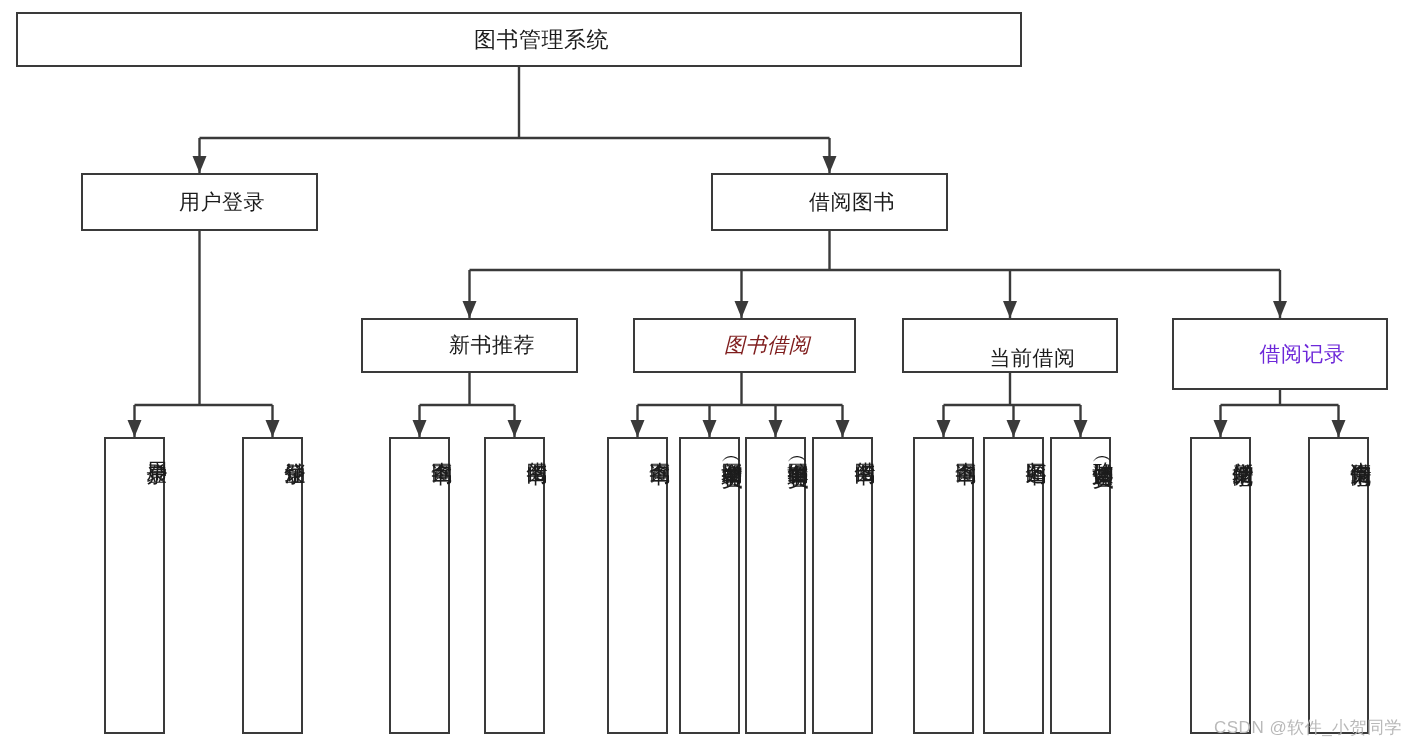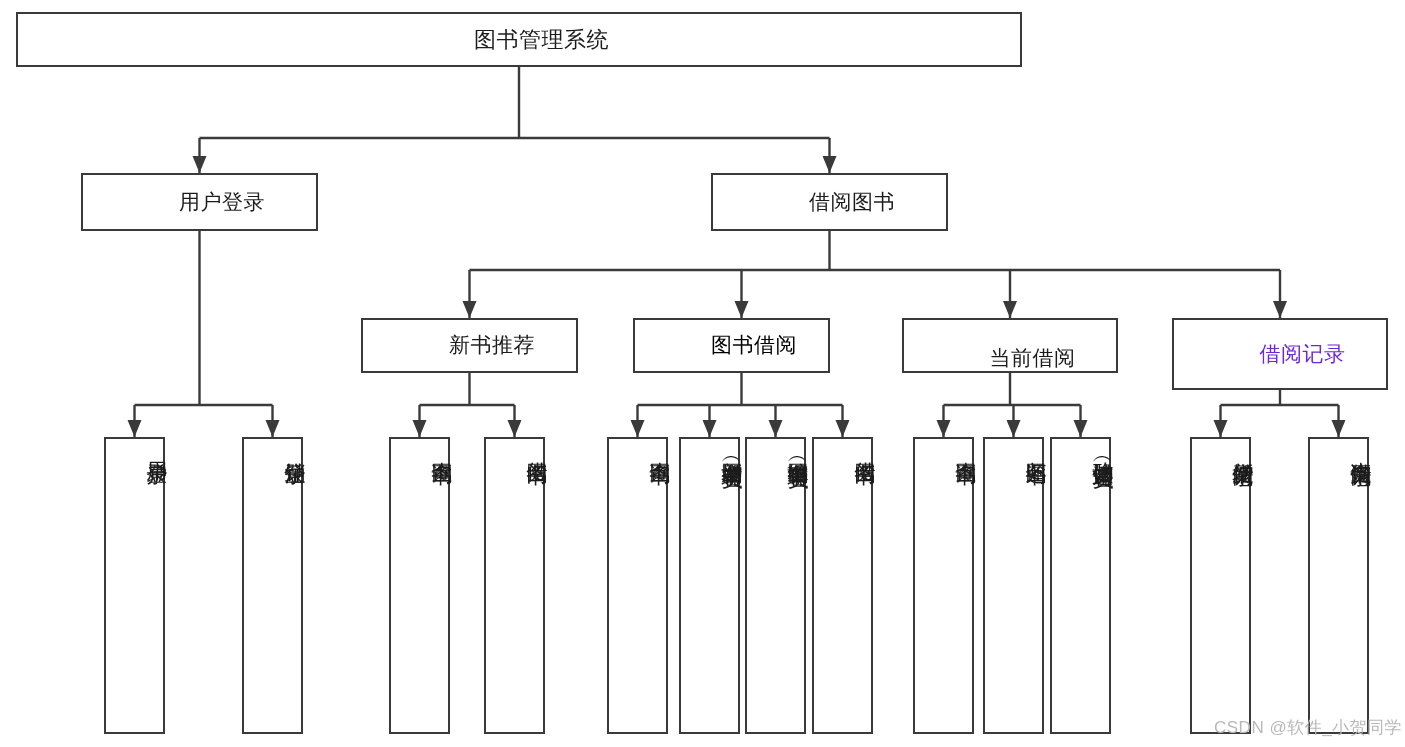--- a/index.html
+++ b/index.html
@@ -132,21 +132,21 @@
       </div>
       <div class="node horiz" style="left: 81px; top: 173px; width: 237px; height: 58px; border-color: rgb(58, 58, 58); color: rgb(28, 28, 28);">
         <span class="node-label">用户登录</span>
       </div>
       <div class="node horiz" style="left: 711px; top: 173px; width: 237px; height: 58px; border-color: rgb(58, 58, 58); color: rgb(28, 28, 28);">
         <span class="node-label">借阅图书</span>
       </div>
       <div class="node horiz" style="left: 361px; top: 318px; width: 217px; height: 55px; border-color: rgb(58, 58, 58); color: rgb(28, 28, 28);">
         <span class="node-label">新书推荐</span>
       </div>
-      <div class="node horiz" style="left: 633px; top: 318px; width: 197px; height: 55px; border-color: rgb(58, 58, 58); color: #000000;">
+      <div class="node horiz" style="left: 633px; top: 318px; width: 223px; height: 55px; border-color: rgb(58, 58, 58); color: #7f1d1d; font-style: italic;">
         <span class="node-label">图书借阅</span>
       </div>
       <div class="node horiz" style="left: 902px; top: 318px; width: 216px; height: 55px; border-color: rgb(58, 58, 58); color: rgb(28, 28, 28); align-items: flex-end;">
         <span class="node-label">当前借阅</span>
       </div>
       <div class="node horiz" style="left: 1172px; top: 318px; width: 216px; height: 72px; border-color: rgb(58, 58, 58); color: #6d28d9;">
         <span class="node-label">借阅记录</span>
       </div>
       <div class="node vert" style="left: 104px; top: 437px; width: 61px; height: 297px; border-color: rgb(58, 58, 58); color: rgb(28, 28, 28);">
         <span class="node-label">用户登录</span>

